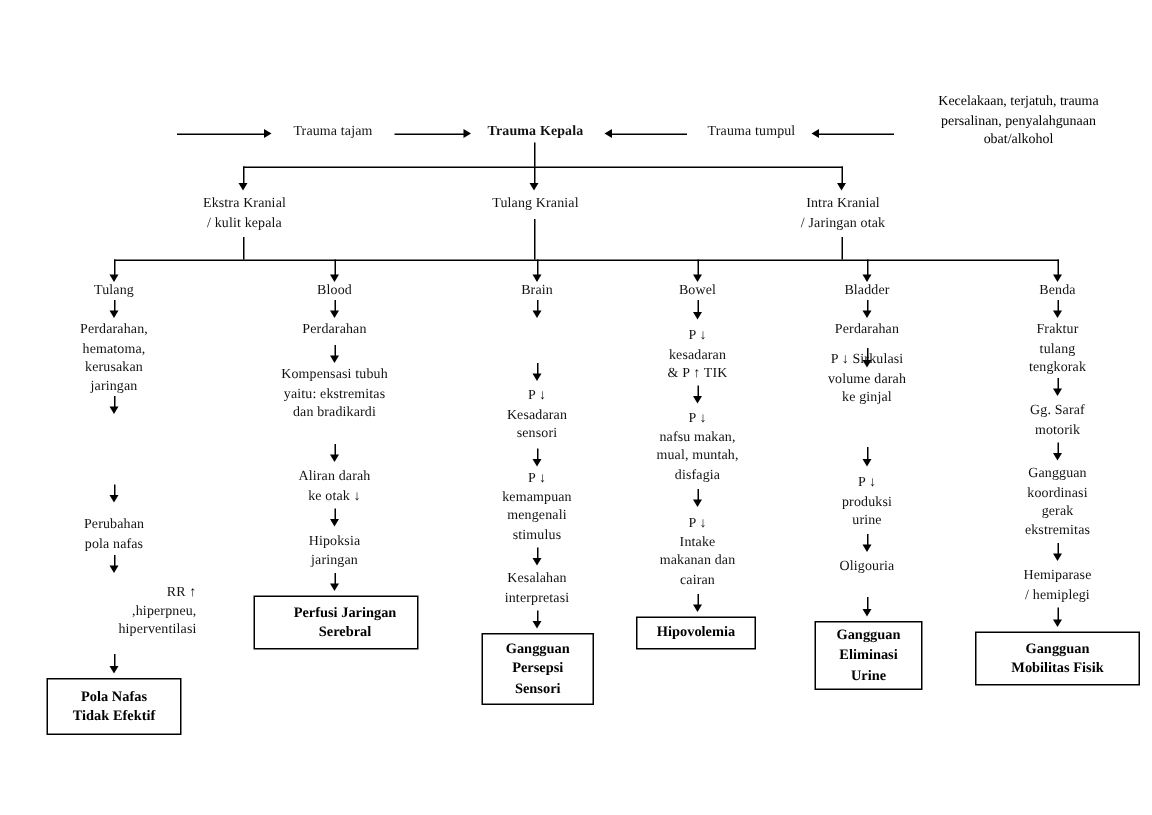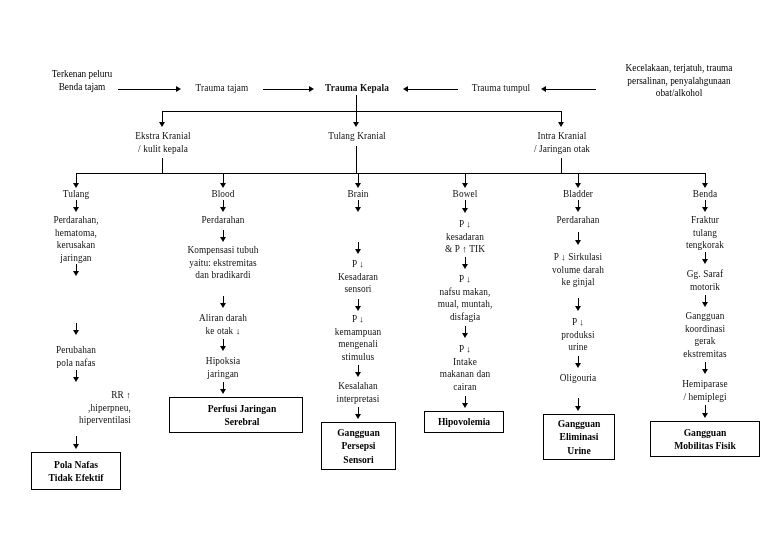--- a/index.html
+++ b/index.html
@@ -86,22 +86,20 @@
     border-top: 3.4px solid transparent;
     border-bottom: 3.4px solid transparent;
     border-right: 5.2px solid #000;
   }
 </style>
 </head>
 <body>
 
 <div id="canvas">
 
-  <div class="src" style="left:22px; top:68px; width:120px;">Terkenan peluru
-Benda tajam</div>
 
   <div class="hline" style="left:118px; top:89px; width:60px;"></div>
   <div class="arrow-r" style="left:176px; top:85.6px;"></div>
 
   <div class="node" style="left:181px; top:82px; width:82px;">Trauma tajam</div>
 
   <div class="hline" style="left:263px; top:89px; width:48px;"></div>
   <div class="arrow-r" style="left:309px; top:85.6px;"></div>
 
   <div class="node bold" style="left:315px; top:82px; width:84px;">Trauma Kepala</div>
@@ -206,21 +204,21 @@
   <div class="node" style="left:163px; top:312px; width:120px;">Aliran darah
 ke otak ↓</div>
   <div class="vline" style="left:223px; top:339px; height:8px;"></div>
   <div class="arrow-d" style="left:220.2px; top:346px;"></div>
 
   <div class="node" style="left:163px; top:355px; width:120px;">Hipoksia
 jaringan</div>
   <div class="vline" style="left:223px; top:382px; height:8px;"></div>
   <div class="arrow-d" style="left:220.2px; top:389px;"></div>
 
-  <div class="outbox" style="left:169px; top:397px; width:134px; height:36px;padding-left:12px;">Perfusi Jaringan
+  <div class="outbox" style="left:169px; top:397px; width:110px; height:36px;padding-left:12px;">Perfusi Jaringan
 Serebral</div>
 
   <div class="node" style="left:308px; top:188px; width:100px;">Brain</div>
   <div class="vline" style="left:358px; top:200px; height:8px;"></div>
   <div class="arrow-d" style="left:355.2px; top:207px;"></div>
 
   <div class="vline" style="left:358px; top:242px; height:8px;"></div>
   <div class="arrow-d" style="left:355.2px; top:249px;"></div>
 
   <div class="node" style="left:303px; top:258px; width:110px;">P ↓
@@ -272,21 +270,21 @@
   <div class="outbox" style="left:424px; top:411px; width:80px; height:22px;">Hipovolemia</div>
 
   <div class="node" style="left:528px; top:188px; width:100px;">Bladder</div>
   <div class="vline" style="left:578px; top:200px; height:8px;"></div>
   <div class="arrow-d" style="left:575.2px; top:207px;"></div>
 
   <div class="node" style="left:523px; top:214px; width:110px;">Perdarahan</div>
   <div class="vline" style="left:578px; top:232px; height:9px;"></div>
   <div class="arrow-d" style="left:575.2px; top:240px;"></div>
 
-  <div class="node" style="left:521px; top:251px; width:114px;">P ↓ Sirkulasi
+  <div class="node" style="left:521px; top:234px; width:114px;">P ↓ Sirkulasi
 volume darah
 ke ginjal</div>
   <div class="vline" style="left:578px; top:298px; height:9px;"></div>
   <div class="arrow-d" style="left:575.2px; top:306px;"></div>
 
   <div class="node" style="left:523px; top:316px; width:110px;">P ↓
 produksi
 urine</div>
   <div class="vline" style="left:578px; top:356px; height:8px;"></div>
   <div class="arrow-d" style="left:575.2px; top:363px;"></div>

